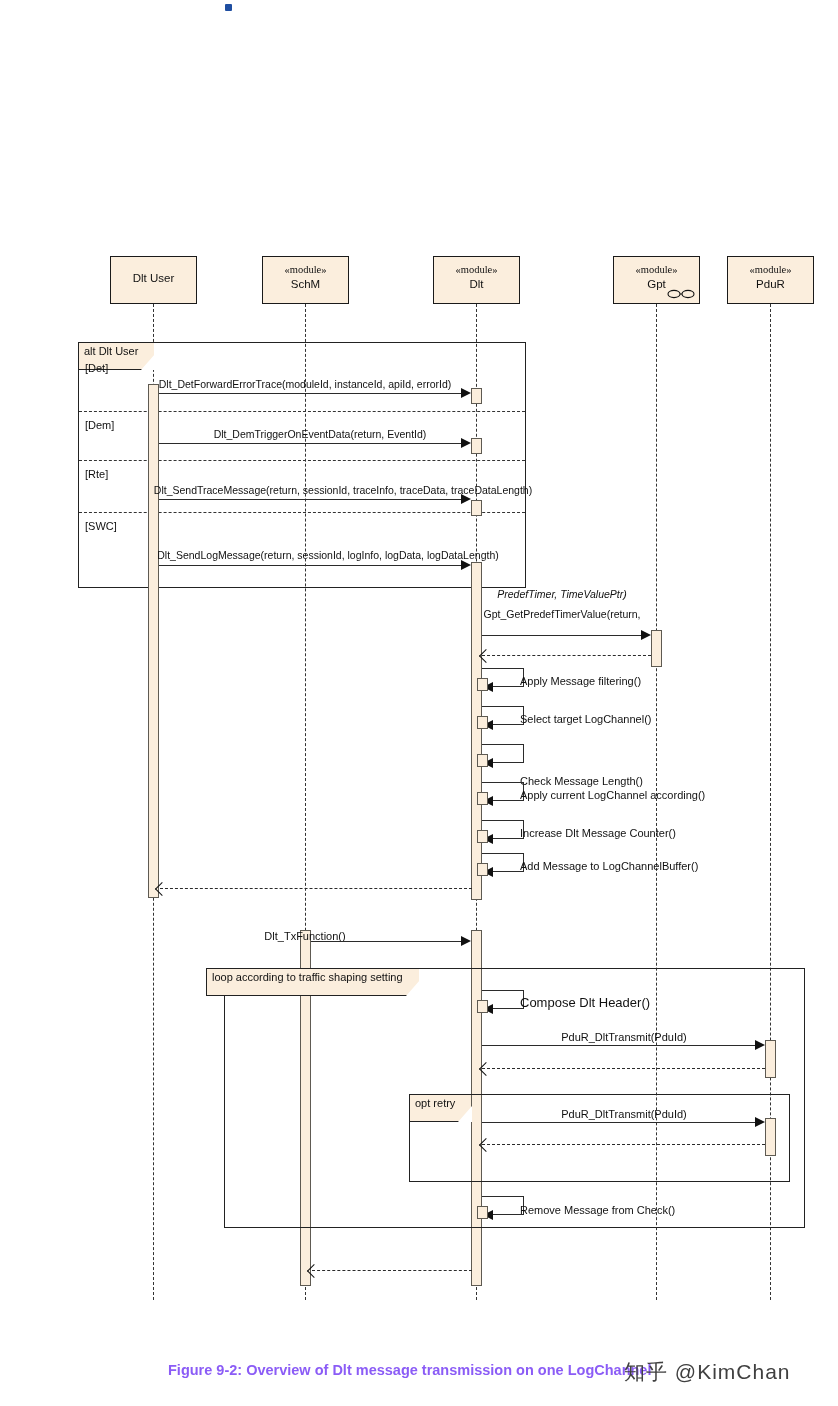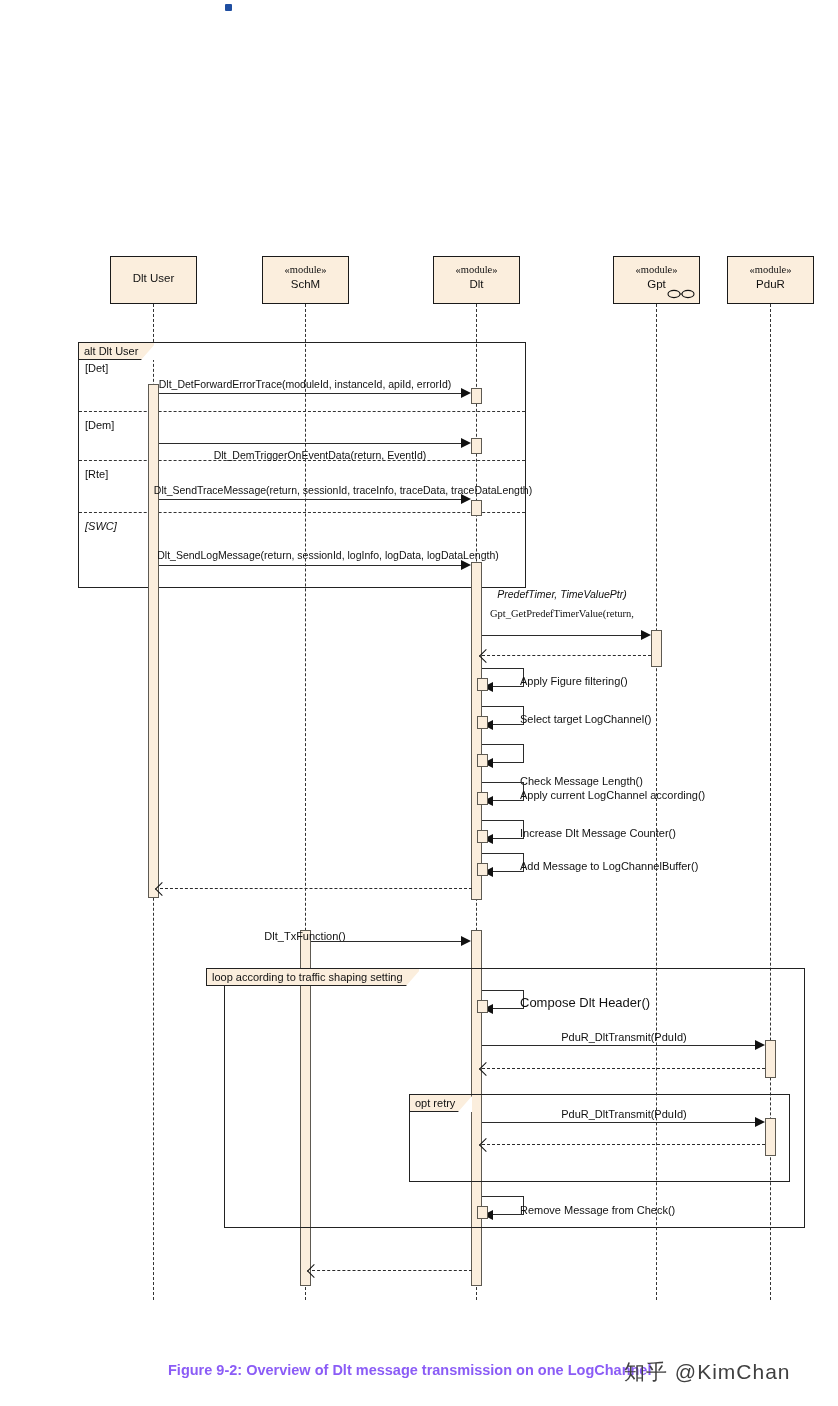--- a/index.html
+++ b/index.html
@@ -54,21 +54,21 @@
   }
   .frame-label {
     position: absolute;
     box-sizing: border-box;
     background: #fbeedd;
     border-left: 1px solid #222;
     border-bottom: 1px solid #222;
     border-top: 1px solid #222;
     font-size: 11px;
     color: #111;
-    padding: 1px 16px 1px 5px;
+    padding: 1px 16px 11px 5px;
     white-space: nowrap;
     line-height: 14px;
   }
   .frame-label::after {
     content: "";
     position: absolute;
     right: -1px;
     bottom: -1px;
     width: 0; height: 0;
     border-bottom: 16px solid #ffffff;
@@ -194,21 +194,21 @@
 
   <div class="frame" style="left:78px; top:342px; width:448px; height:246px;"></div>
   <div class="frame-label" style="left:78px; top:342px;">alt Dlt User</div>
 
   <div class="guard" style="left:85px; top:362px;">[Det]</div>
   <div class="divider" style="left:79px; top:411px; width:446px;"></div>
   <div class="guard" style="left:85px; top:419px;">[Dem]</div>
   <div class="divider" style="left:79px; top:460px; width:446px;"></div>
   <div class="guard" style="left:85px; top:468px;">[Rte]</div>
   <div class="divider" style="left:79px; top:512px; width:446px;"></div>
-  <div class="guard" style="left:85px; top:520px;font-style:italic;">[SWC]</div>
+  <div class="guard" style="left:85px; top:520px;">[SWC]</div>
 
   <div class="activation" style="left:148px; top:384px; height:514px;"></div>
 
   <div class="activation" style="left:471px; top:388px; height:16px;"></div>
   <div class="activation" style="left:471px; top:438px; height:16px;"></div>
   <div class="activation" style="left:471px; top:500px; height:16px;"></div>
 
   <div class="activation" style="left:471px; top:562px; height:338px;"></div>
 
   <div class="activation" style="left:651px; top:630px; height:37px;"></div>
@@ -217,44 +217,44 @@
 
   <div class="activation" style="left:471px; top:930px; height:356px;"></div>
 
   <div class="activation" style="left:765px; top:1040px; height:38px;"></div>
   <div class="activation" style="left:765px; top:1118px; height:38px;"></div>
 
   <div class="msg-label" style="left:305px; top:378px; transform:translateX(-50%);">Dlt_DetForwardErrorTrace(moduleId, instanceId, apiId, errorId)</div>
   <div class="msg-line" style="left:159px; top:393px; width:303px;"></div>
   <div class="arrow-r" style="left:461px; top:388px;"></div>
 
-  <div class="msg-label" style="left:320px; top:449px; transform:translateX(-50%);">Dlt_DemTriggerOnEventData(return, EventId)</div>
+  <div class="msg-label" style="left:320px; top:428px; transform:translateX(-50%);">Dlt_DemTriggerOnEventData(return, EventId)</div>
   <div class="msg-line" style="left:159px; top:443px; width:303px;"></div>
   <div class="arrow-r" style="left:461px; top:438px;"></div>
 
   <div class="msg-label" style="left:343px; top:484px; transform:translateX(-50%);">Dlt_SendTraceMessage(return, sessionId, traceInfo, traceData, traceDataLength)</div>
   <div class="msg-line" style="left:159px; top:499px; width:303px;"></div>
   <div class="arrow-r" style="left:461px; top:494px;"></div>
 
   <div class="msg-label" style="left:328px; top:549px; transform:translateX(-50%);">Dlt_SendLogMessage(return, sessionId, logInfo, logData, logDataLength)</div>
   <div class="msg-line" style="left:159px; top:565px; width:303px;"></div>
   <div class="arrow-r" style="left:461px; top:560px;"></div>
 
-  <div class="msg-label center" style="left:562px; top:608px;font-family:Liberation Serif, serif;">Gpt_GetPredefTimerValue(return,</div>
+  <div class="msg-label center" style="left:562px; top:608px;">Gpt_GetPredefTimerValue(return,</div>
   <div class="msg-label center" style="left:562px; top:588px;font-style:italic;">PredefTimer, TimeValuePtr)</div>
   <div class="msg-line" style="left:482px; top:635px; width:160px;"></div>
   <div class="arrow-r" style="left:641px; top:630px;"></div>
 
   <div class="msg-line dashed" style="left:482px; top:655px; width:169px;"></div>
   <div class="arrow-l-open" style="left:481px; top:651px;"></div>
 
   <div class="self-msg" style="left:482px; top:668px;"></div>
   <div class="arrow-r" style="left:483px; top:682px; transform:rotate(180deg);"></div>
   <div class="activation small" style="left:477px; top:678px; height:13px;"></div>
-  <div class="msg-label" style="left:520px; top:675px; font-size:11px;">Apply Figure filtering()</div>
+  <div class="msg-label" style="left:520px; top:675px; font-size:11px;">Apply Message filtering()</div>
 
   <div class="self-msg" style="left:482px; top:706px;"></div>
   <div class="arrow-r" style="left:483px; top:720px; transform:rotate(180deg);"></div>
   <div class="activation small" style="left:477px; top:716px; height:13px;"></div>
   <div class="msg-label" style="left:520px; top:713px; font-size:11px;">Select target LogChannel()</div>
 
   <div class="self-msg" style="left:482px; top:744px;"></div>
   <div class="arrow-r" style="left:483px; top:758px; transform:rotate(180deg);"></div>
   <div class="activation small" style="left:477px; top:754px; height:13px;"></div>
   <div class="msg-label" style="left:520px; top:751px; font-size:11px;margin-top:24px;">Check Message Length()</div>

